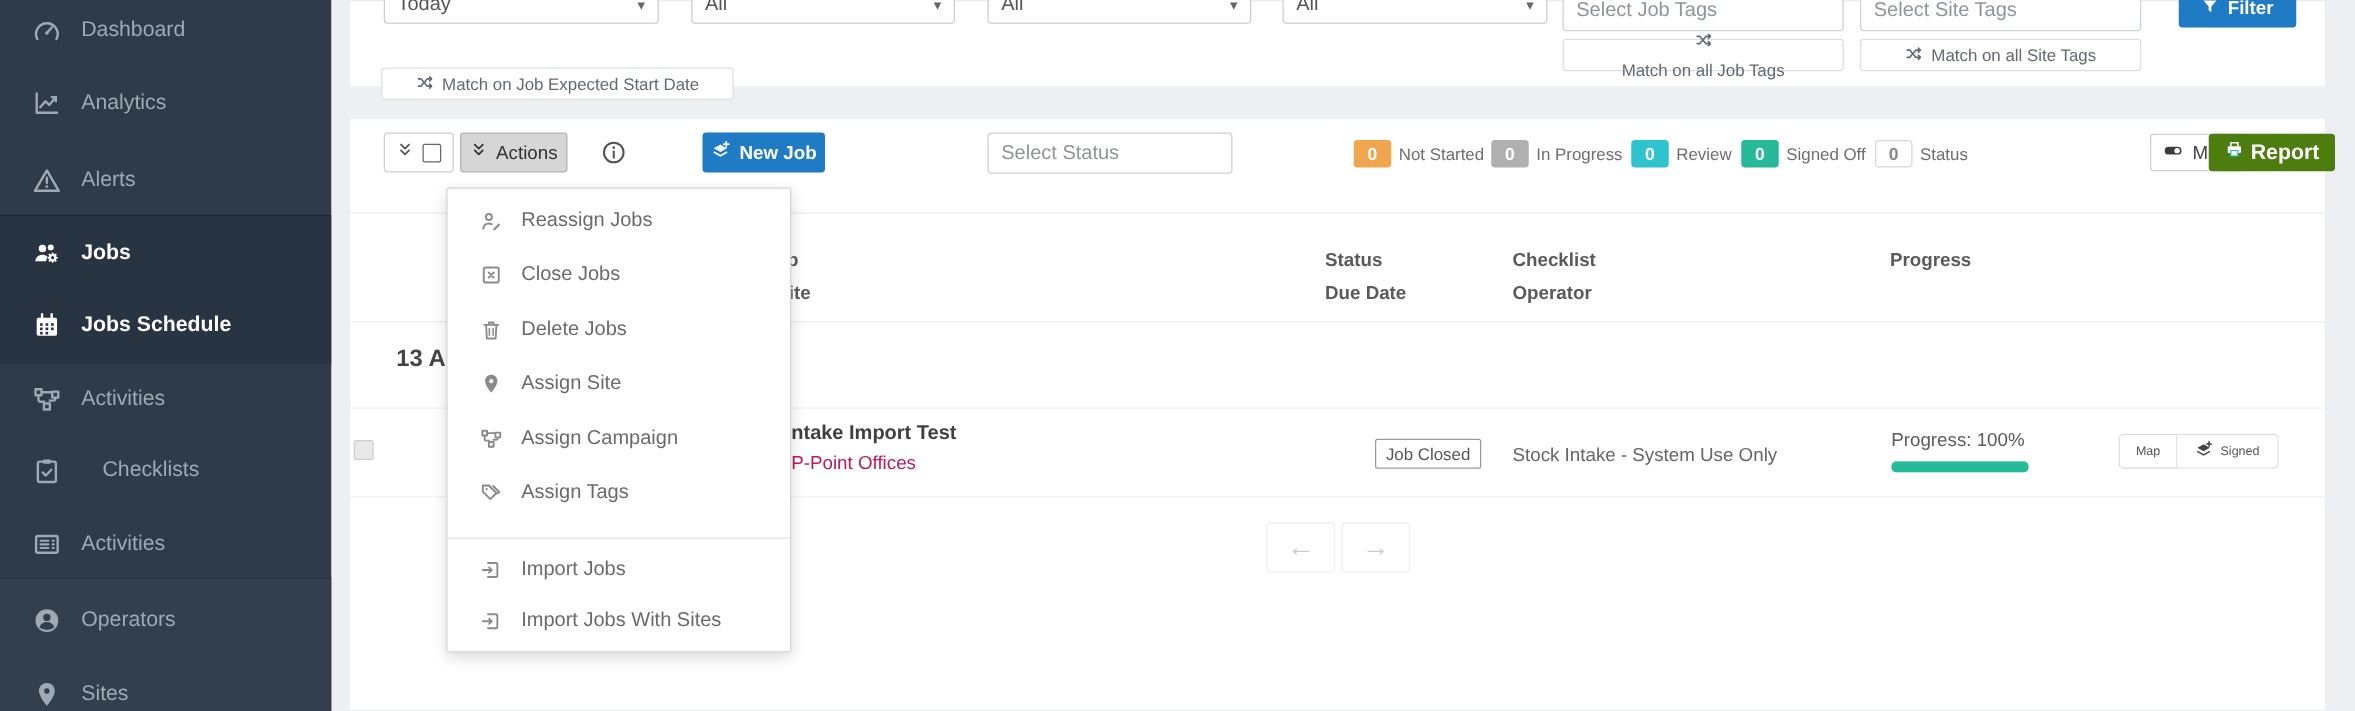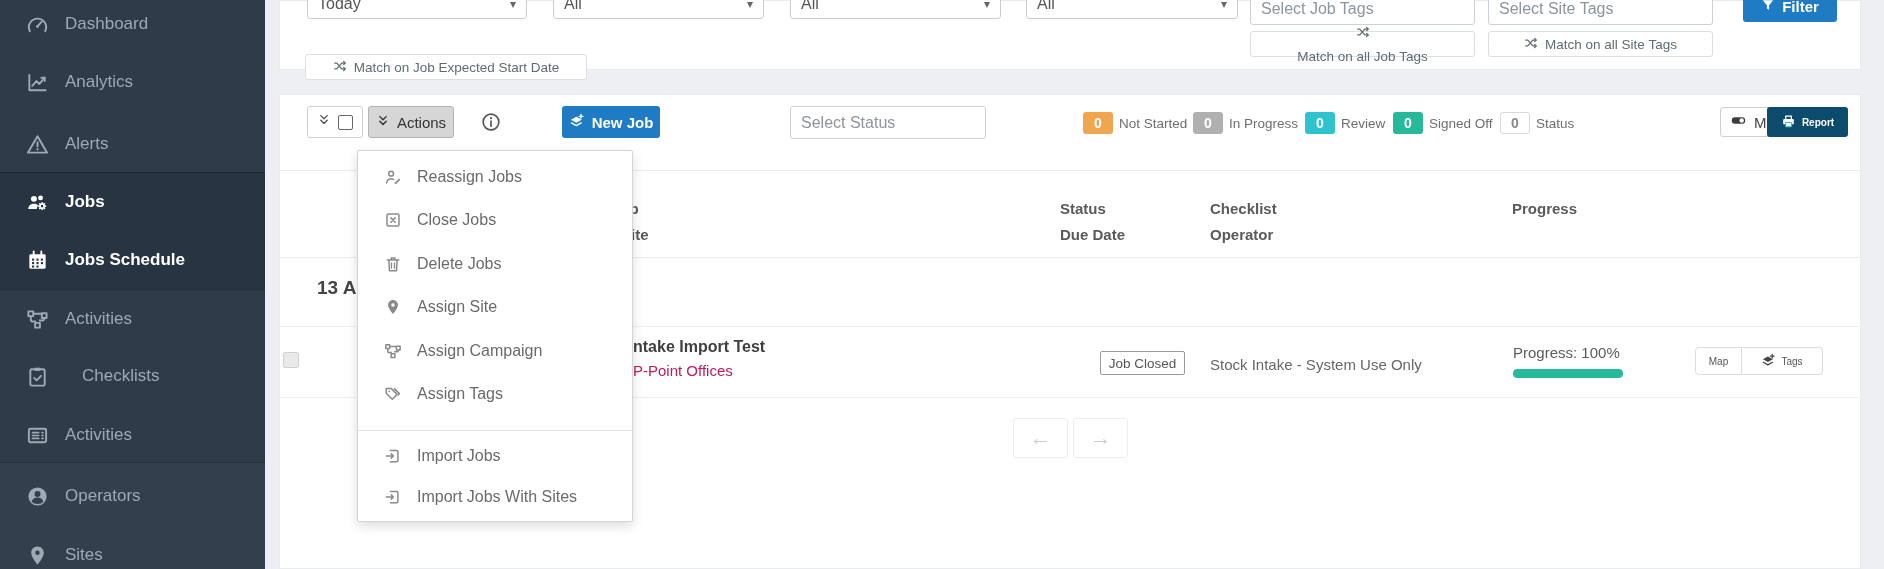--- a/index.html
+++ b/index.html
@@ -66,21 +66,21 @@
   #inp-status{left:790px;top:106px;width:196px;height:33px;position:absolute;}
   .chip-group{position:absolute;top:112px;display:flex;align-items:center;gap:6px;z-index:6;cursor:pointer;}
   .chip{width:30px;height:22px;border-radius:3px;color:#fff;font-size:14px;font-weight:700;
     display:flex;align-items:center;justify-content:center;}
   .chip-label{font-size:13.5px;color:#6e6e6e;white-space:nowrap;}
   #cg-0{left:1083px;} #cg-1{left:1193px;} #cg-2{left:1305px;} #cg-3{left:1393px;} #cg-4{left:1500px;}
   #cg-0 .chip{background:#f0a64f;} #cg-1 .chip{background:#b0b0b0;} #cg-2 .chip{background:#2ec3cf;}
   #cg-3 .chip{background:#26b99a;} #cg-4 .chip{background:#fff;border:1px solid #d8d8d8;color:#888;box-sizing:border-box;}
   #btn-more{left:1676px;top:107px;width:78px;height:30px;background:#fff;border:1px solid #ccd0d4;gap:7px;color:#444;font-size:15px;margin-left:44px;}
   #btn-more svg{width:17px;height:17px;color:#3c3c3c;}
-  #btn-report{left:1767px;top:107px;width:81px;height:30px;background:#0c4a6e;color:#fff;font-size:10px;font-weight:700;gap:6px;}
+  #btn-report{left:1767px;top:107px;width:101px;height:30px;background:#4d7c0f;color:#fff;font-size:17px;font-weight:700;gap:6px;}
   #btn-report svg{width:15px;height:15px;}
 
   
   .hline{position:absolute;height:0;border-top:1px solid #ebebeb;z-index:4;}
   #ln-1{left:279px;top:170px;width:1582px;}
   #ln-2{left:279px;top:257px;width:1582px;}
   #ln-3{left:279px;top:326px;width:1582px;border-color:#f0f0f0;}
   #ln-4{left:279px;top:397px;width:1582px;border-color:#f0f0f0;}
   .th{position:absolute;font-size:15px;font-weight:700;color:#5a5a5a;z-index:4;white-space:nowrap;}
   #th-job-1{left:612px;top:200px;} #th-job-2{left:621px;top:226px;}
@@ -401,21 +401,21 @@
 <div class="abs" id="row-actions">
   <div class="rbtn" id="btn-map">
     <span>Map</span>
   </div>
   <div class="rbtn" id="btn-clone">
     <span><svg viewBox="0 0 24 24">
           <path d="M11 5.5 3 10l8 4.5 8-4.5-3.5-2" fill="currentColor"></path>
           <path d="M3 14.5l8 4.5 8-4.5" fill="none" stroke="currentColor" stroke-width="2" stroke-linejoin="round"></path>
           <path d="M18 2v6M15 5h6" stroke="currentColor" stroke-width="2" stroke-linecap="round"></path>
         </svg></span>
-    <span>Tags</span>
+    <span>Signed</span>
   </div>
 </div>
 
 <div class="pagebtn" id="btn-prev">
   <span>←</span>
 </div>
 <div class="pagebtn" id="btn-next">
   <span>→</span>
 </div>
 

